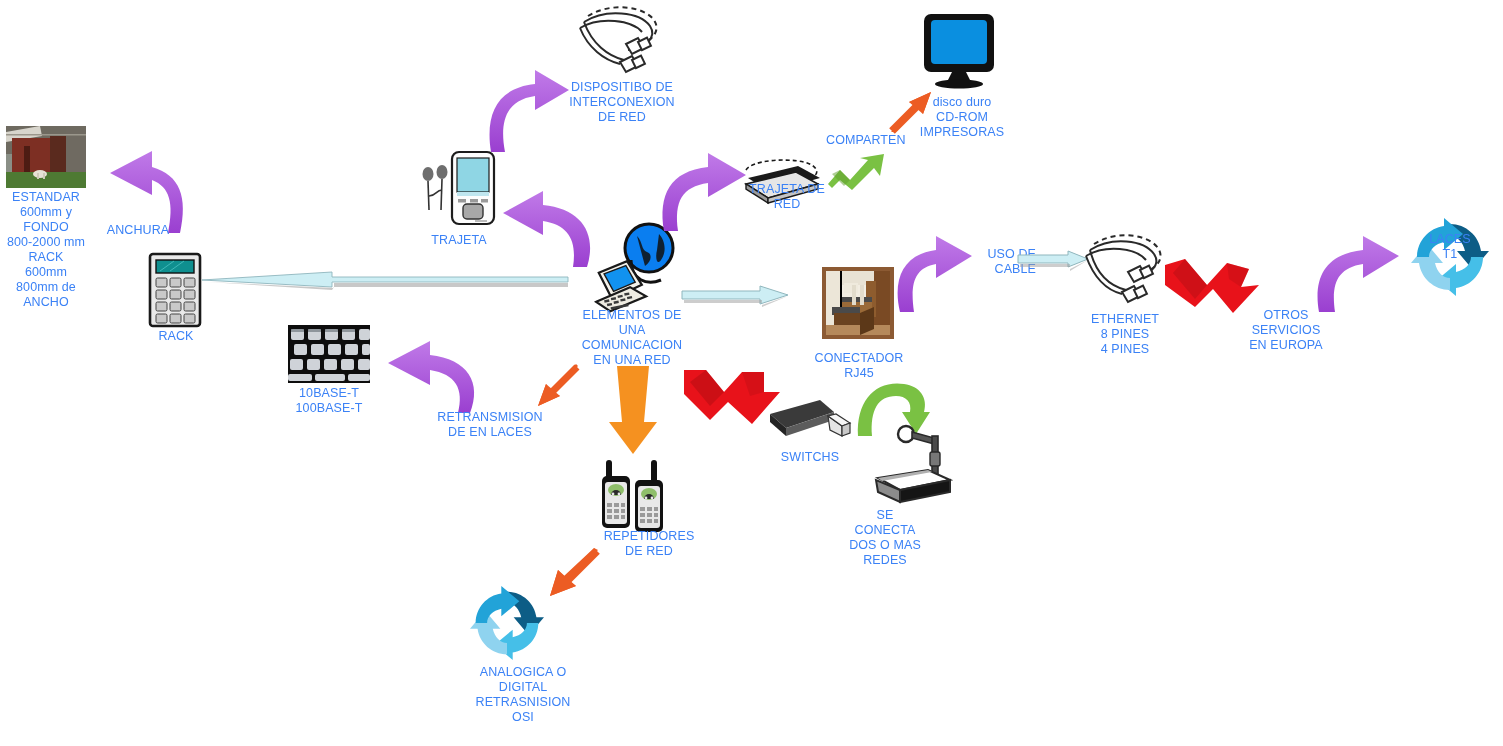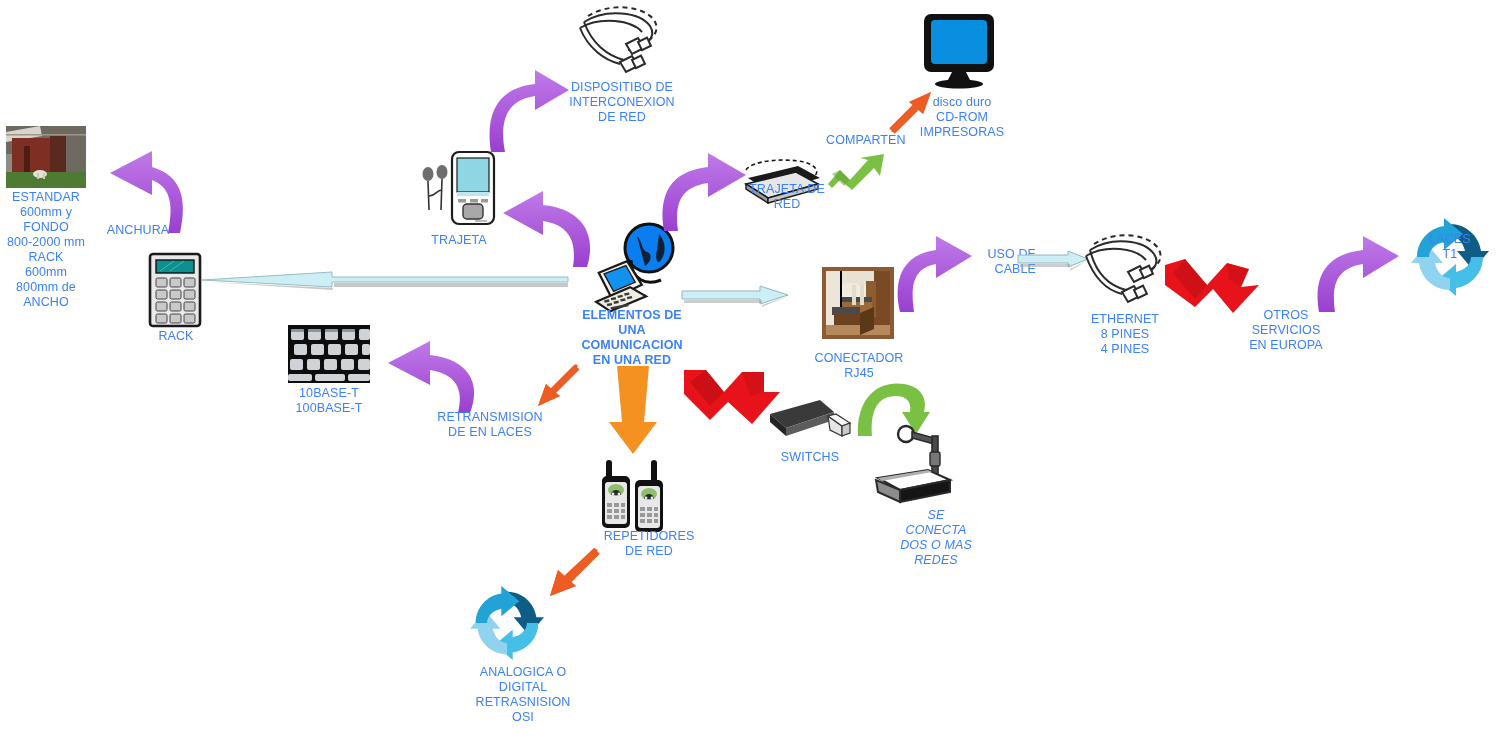--- a/index.html
+++ b/index.html
@@ -207,21 +207,21 @@
             <rect x="37" y="71" width="5" height="2.4"></rect>
           <rect x="18" y="78" width="5" height="2.4"></rect>
             <rect x="25" y="77" width="5" height="2.4"></rect>
           <rect x="32" y="76" width="5" height="2.4"></rect>
             <rect x="39" y="75" width="5" height="2.4"></rect>
           <rect x="21" y="82" width="18" height="2.4"></rect>
         </g>
       </g>
     </svg>
   </div>
-  <div class="cap" style="left:566px;top:308px;width:132px;font-weight:bold;">ELEMENTOS DE
+  <div class="cap" style="left:566px;top:308px;width:132px;">ELEMENTOS DE
 UNA
 COMUNICACION
 EN UNA RED</div>
 
   <div class="icon" style="left:497px;top:183px;">
     <svg width="100" height="86" viewBox="0 0 100 86">
       <path d="M90 84 C100 52 86 26 46 22 L46 8 L6 30 L46 52 L46 38
                C72 42 80 58 76 84 Z" fill="url(#purpGrad)"></path>
     </svg>
   </div>
@@ -482,18 +482,18 @@
       <path d="M26 12 a8 8 0 1 1 16 0 a8 8 0 1 1 -16 0" fill="#fff" stroke="#2a2a2a" stroke-width="2.4"></path>
       <path d="M40 10 L62 16 L62 22 L40 16 Z" fill="#555" stroke="#2a2a2a" stroke-width="1.6"></path>
       <rect x="60" y="14" width="6" height="40" fill="#4a4a4a" stroke="#2a2a2a" stroke-width="1.6"></rect>
       <rect x="58" y="30" width="10" height="14" rx="2" fill="#777" stroke="#2a2a2a" stroke-width="1.4"></rect>
       <path d="M6 56 L56 48 L78 58 L28 68 Z" fill="#fff" stroke="#2a2a2a" stroke-width="2"></path>
       <path d="M4 58 L6 70 L28 80 L28 68 Z" fill="#8c8c8c" stroke="#2a2a2a" stroke-width="2"></path>
       <path d="M28 68 L28 80 L78 70 L78 58 Z" fill="#151515" stroke="#2a2a2a" stroke-width="2"></path>
       <path d="M6 56 L56 48 L60 50 L10 59 Z" fill="#b0b0b0"></path>
     </svg>
   </div>
-  <div class="cap" style="left:888px;top:508px;width:96px;font-style:italic;">SE
+  <div class="cap" style="left:837px;top:508px;width:96px;">SE
 CONECTA
 DOS O MAS
 REDES</div>
 
 </div>
 
 </body></html>

